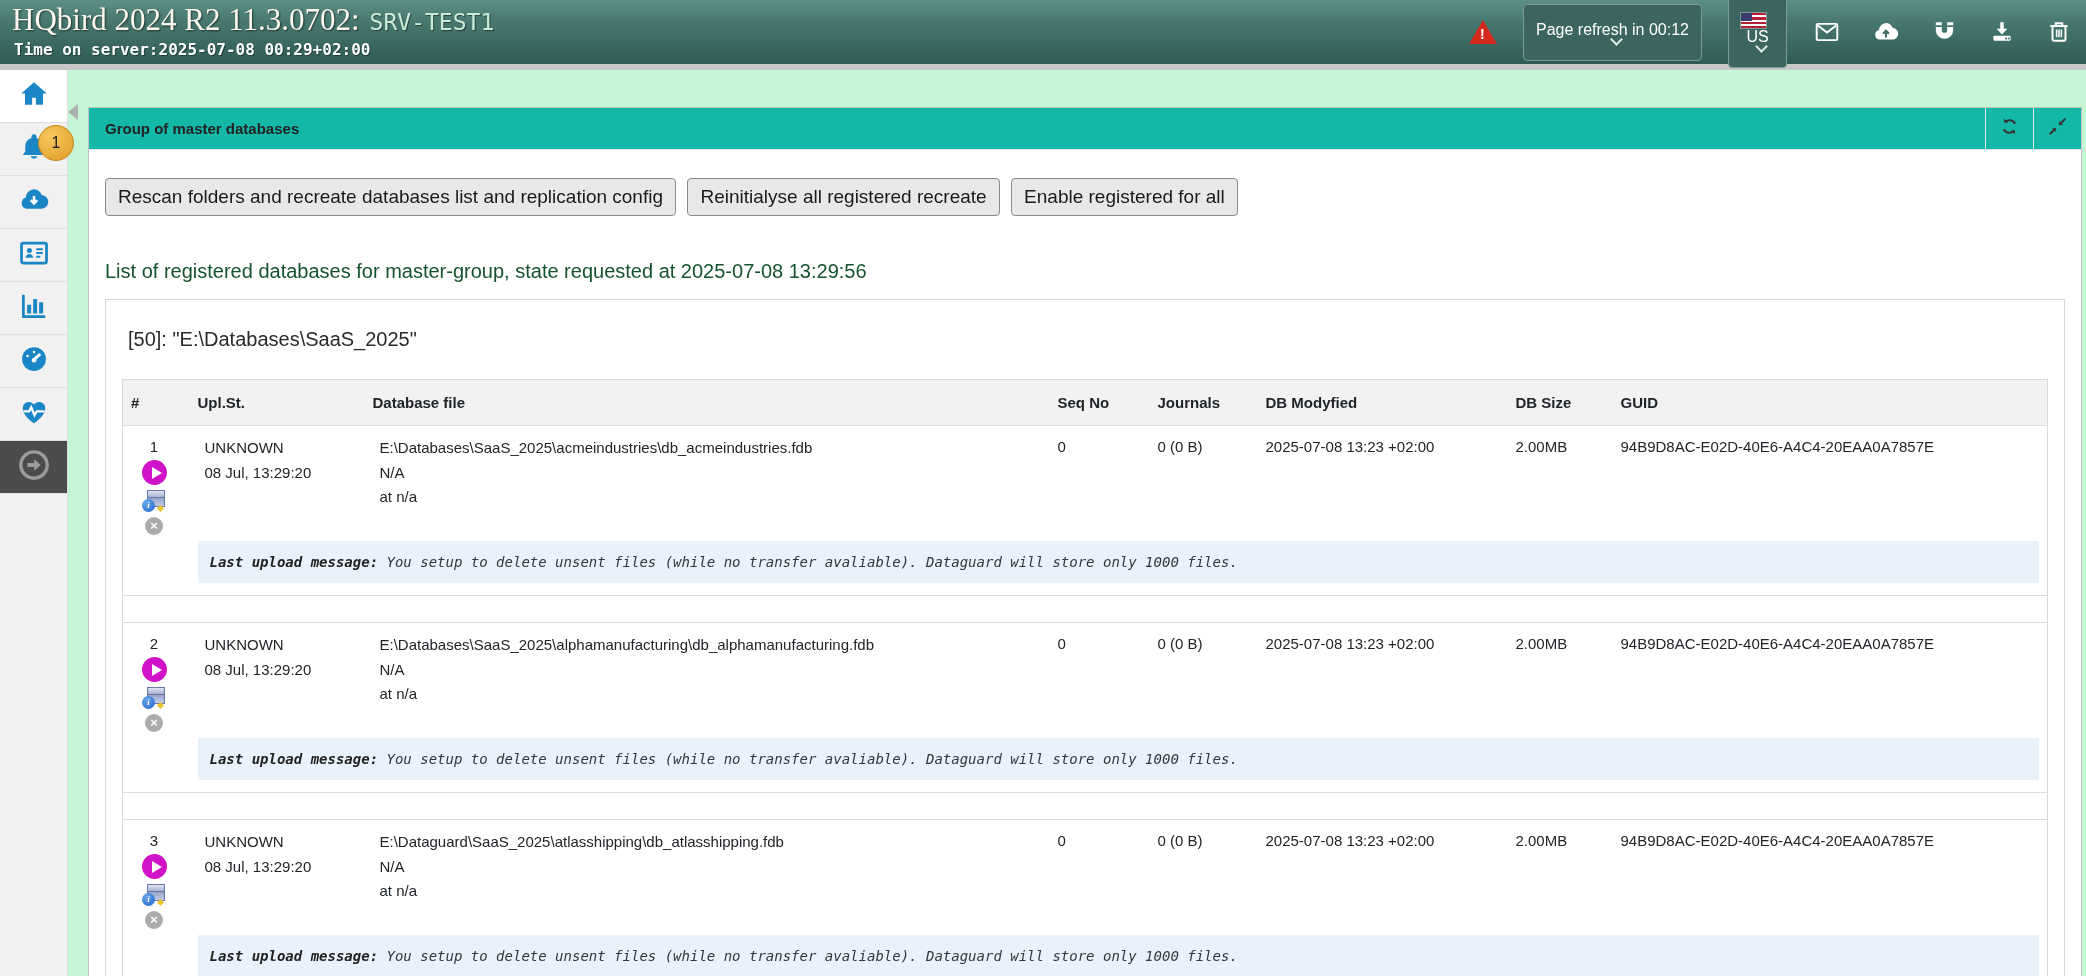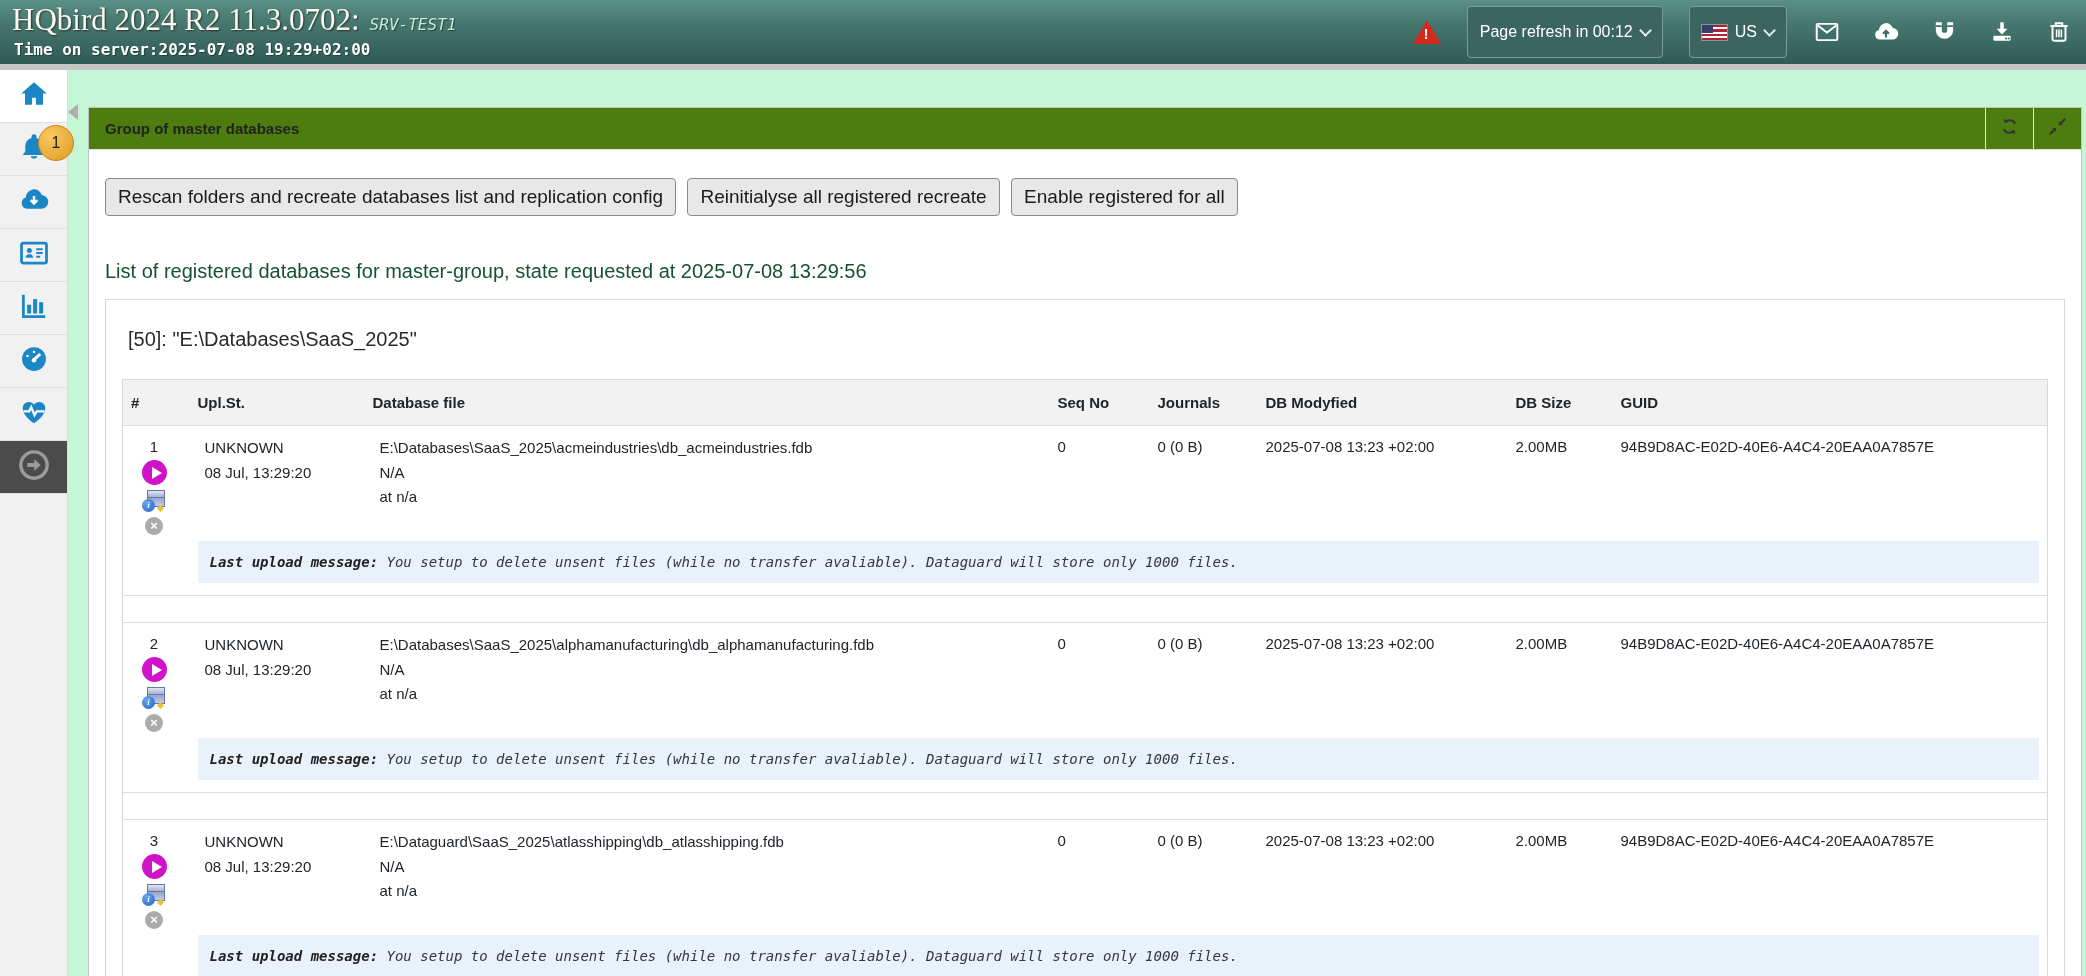--- a/index.html
+++ b/index.html
@@ -6,30 +6,30 @@
   body{font-family:"Liberation Sans",sans-serif;overflow:hidden;}
   .page{position:relative;width:2086px;height:976px;background:#c5f6d6;overflow:hidden;}
 
   
   .top-header{position:absolute;left:0;top:0;width:100%;height:70px;
     background:linear-gradient(180deg,#5b9087 0,#47786f 35%,#2f5b54 100%);
     border-bottom:6px solid #c6c6c6;box-sizing:border-box;}
   .brand{position:absolute;left:12px;top:2px;white-space:nowrap;}
   .brand-title{font-family:"Liberation Serif",serif;font-size:31px;color:#fdf6ef;
     text-shadow:1px 1px 2px rgba(0,0,0,.55);}
-  .brand-server{font-family:"DejaVu Sans Mono",monospace;font-style:italic;font-size:16px;
+  .brand-server{font-family:"DejaVu Sans Mono",monospace;font-size:23px;
     color:#c9ecd9;margin-left:10px;text-shadow:1px 1px 1px rgba(0,0,0,.45);}
   .server-time{position:absolute;left:14px;top:40px;font-family:"DejaVu Sans Mono",monospace;
     font-weight:bold;font-size:16px;color:#ffffff;text-shadow:1px 1px 0 #22423d;}
   .header-right{position:absolute;right:14px;top:0;height:64px;display:flex;align-items:center;gap:26px;}
   .warn-tri{position:relative;width:0;height:0;border-left:14px solid transparent;
     border-right:14px solid transparent;border-bottom:24px solid #d42a1e;}
   .warn-tri span{position:absolute;left:-3px;top:6px;color:#fff;font-weight:bold;font-size:14px;}
   .hdr-btn{display:flex;align-items:center;background:#3c655f;border:1px solid #7d9b95;
-    border-radius:4px;color:#fff;font-size:16px;padding:16px 12px;cursor:pointer;white-space:nowrap;}
+    border-radius:4px;color:#fff;font-size:16px;padding:16px 12px;cursor:pointer;white-space:nowrap;flex-direction:column;}
   .chev{display:inline-block;width:7px;height:7px;border-right:2px solid #dcefe7;
     border-bottom:2px solid #dcefe7;transform:rotate(45deg);margin-left:8px;margin-top:-4px;}
   .flag{width:25px;height:15px;margin-right:8px;position:relative;display:inline-block;
     background:repeating-linear-gradient(180deg,#b22234 0 2.2px,#ffffff 2.2px 4.4px);
     box-shadow:0 0 0 1px rgba(255,255,255,.35);}
   .flag:before{content:"";position:absolute;left:0;top:0;width:11px;height:8px;background:#3c3b6e;}
   .hdr-icons{display:flex;align-items:center;gap:30px;}
   .hdr-icons svg{display:block;}
 
   
@@ -41,21 +41,21 @@
   .side-item.dark{background:#4b4b4b;}
   .side-handle{position:absolute;left:68px;top:104px;width:0;height:0;
     border-top:8px solid transparent;border-bottom:8px solid transparent;border-right:10px solid #aeaeae;}
   .badge{position:absolute;left:38px;top:125px;width:34px;height:34px;border-radius:50%;
     background:radial-gradient(circle at 35% 30%,#f8c95f,#df9a24);border:1px solid #c9861c;
     display:flex;align-items:center;justify-content:center;font-size:16px;color:#222;z-index:5;}
 
   
   .panel{position:absolute;left:88px;top:107px;width:1994px;height:1000px;background:#fff;
     border:1px solid #c2c2c2;box-sizing:border-box;}
-  .panel-header{height:41px;background:#4d7c0f;border-bottom:1px solid #e3e3e3;
+  .panel-header{height:41px;background:#14b8a6;border-bottom:1px solid #e3e3e3;
     display:flex;align-items:center;}
   .panel-title{font-weight:bold;font-size:15px;color:#222;padding-left:16px;flex:1;}
   .ph-btn{width:48px;height:41px;display:flex;align-items:center;justify-content:center;
     border-left:1px solid #e5e5e5;cursor:pointer;box-sizing:border-box;}
   .panel-body{padding:14px 16px 0 16px;}
   .btn-row{margin-top:14px;}
   .act-btn{font-family:"Liberation Sans",sans-serif;font-size:19px;color:#1a1a1a;
     background:#e8e8e8;border:1px solid #8a8a8a;border-radius:4px;padding:7px 12px;
     margin-right:7px;cursor:pointer;}
   .list-heading{font-size:20px;color:#14532d;margin-top:44px;font-weight:400;}
@@ -98,21 +98,21 @@
 </style>
 </head>
 <body>
 
 <div class="page">
 
   <div class="top-header">
     <div class="brand">
       <span class="brand-title">HQbird 2024 R2 11.3.0702:</span><span class="brand-server">SRV-TEST1</span>
     </div>
-    <div class="server-time">Time on server:2025-07-08 19:29+02:00</div>
+    <div class="server-time">Time on server:2025-07-08 00:29+02:00</div>
 
     <div class="header-right">
       <div class="warn-tri">
           <span>!</span>
         </div>
 
       <div class="hdr-btn">
         <span>Page refresh in 00:12</span>
         <span class="chev"></span>
       </div>

